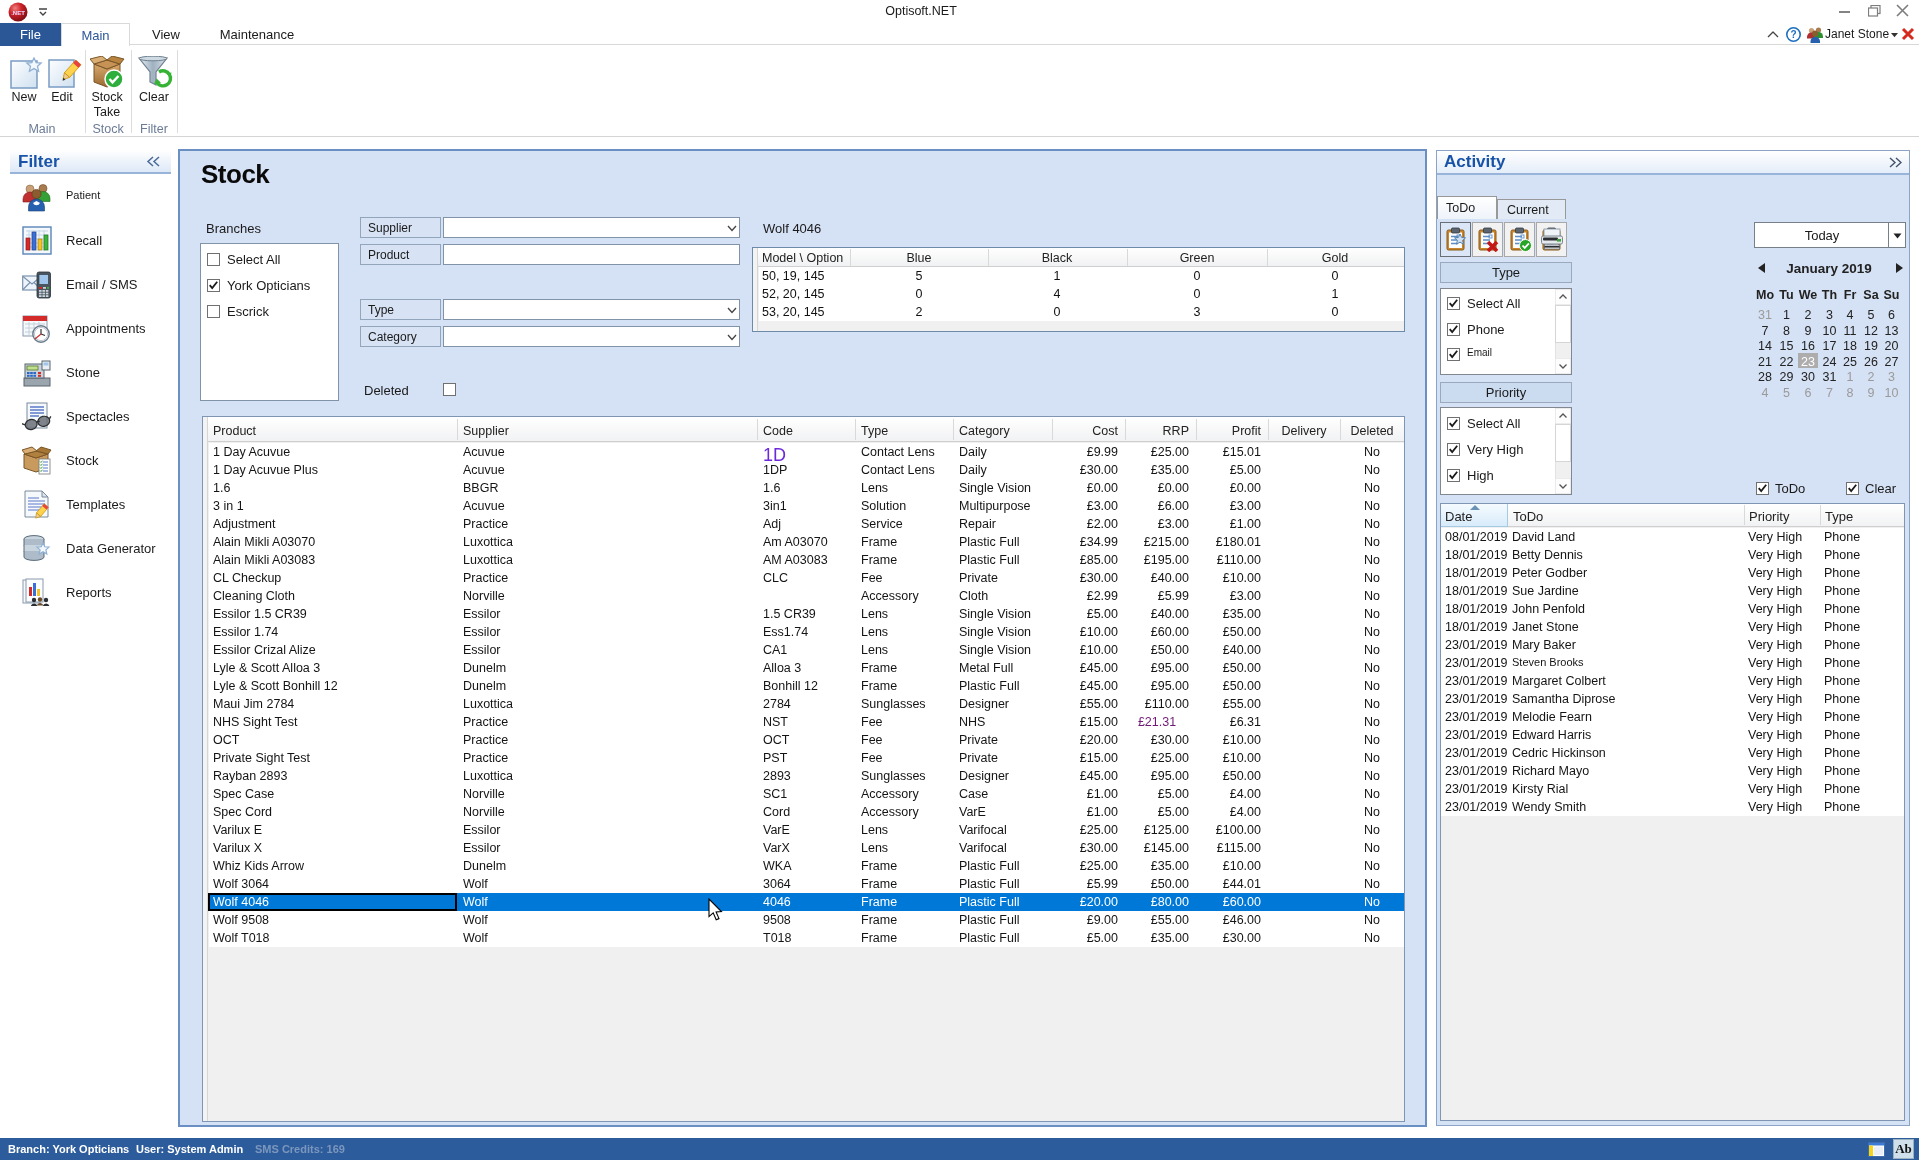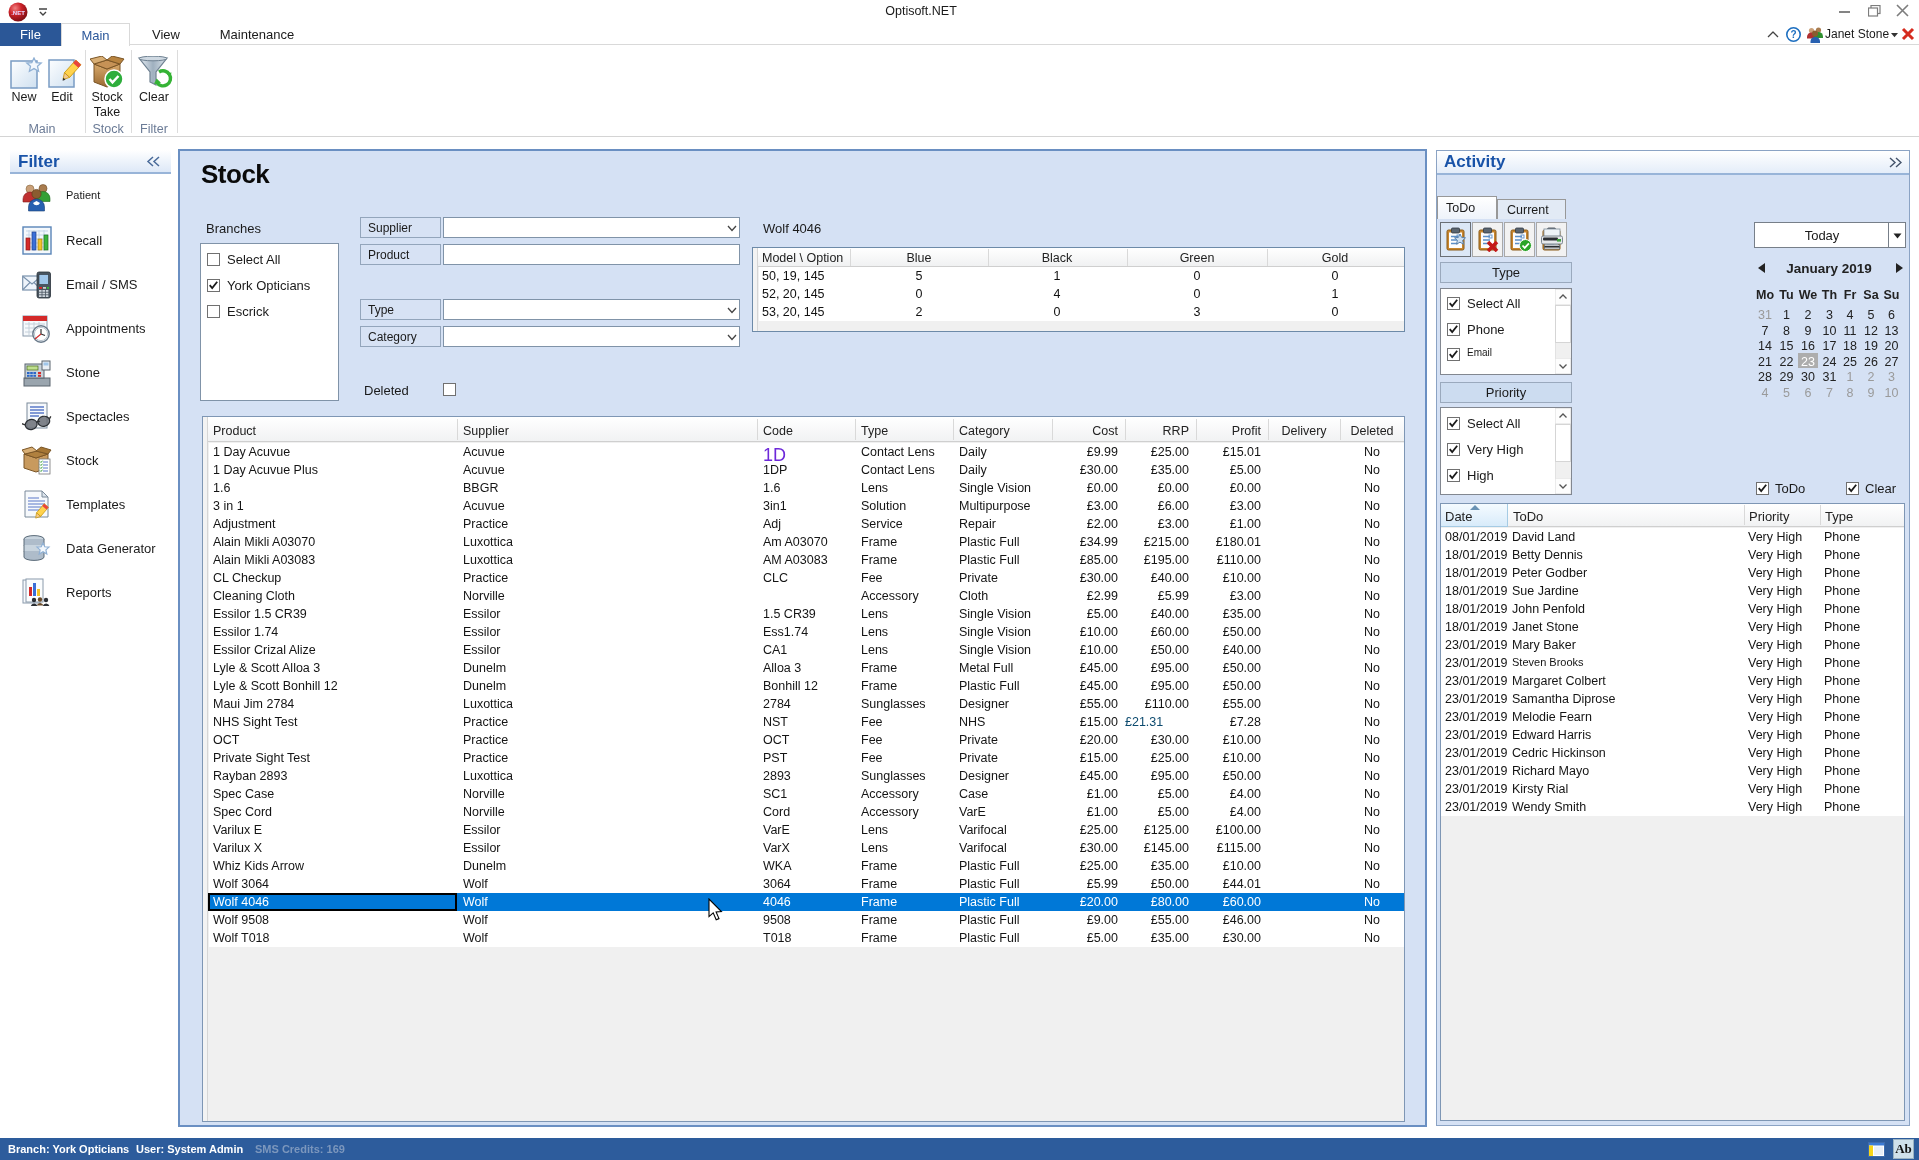--- a/index.html
+++ b/index.html
@@ -509,22 +509,22 @@
 <div class="a" style="left:1125px;top:697px;width:64px;text-align:right;font-size:12.5px;color:#141414;white-space:nowrap;">£110.00</div>
 <div class="a" style="left:1196px;top:697px;width:65px;text-align:right;font-size:12.5px;color:#141414;white-space:nowrap;">£55.00</div>
 <div class="a" style="left:1372px;top:697px;width:0;display:flex;justify-content:center;font-size:12.5px;color:#141414;font-weight:normal;white-space:nowrap;">No</div>
 <div class="a" style="left:209px;top:713px;width:1195px;height:18px;background:#ffffff;"></div>
 <div class="a" style="left:213px;top:715px;font-size:12.5px;color:#141414;font-weight:normal;white-space:nowrap;">NHS Sight Test</div>
 <div class="a" style="left:463px;top:715px;font-size:12.5px;color:#141414;font-weight:normal;white-space:nowrap;">Practice</div>
 <div class="a" style="left:763px;top:715px;font-size:12.5px;color:#141414;font-weight:normal;white-space:nowrap;">NST</div>
 <div class="a" style="left:861px;top:715px;font-size:12.5px;color:#141414;font-weight:normal;white-space:nowrap;">Fee</div>
 <div class="a" style="left:959px;top:715px;font-size:12.5px;color:#141414;font-weight:normal;white-space:nowrap;">NHS</div>
 <div class="a" style="left:1052px;top:715px;width:66px;text-align:right;font-size:12.5px;color:#141414;white-space:nowrap;">£15.00</div>
-<div class="a" style="left:1125px;top:715px;width:64px;text-align:left;font-size:12.5px;color:#0c4a6e;white-space:nowrap;">£21.31</div>
-<div class="a" style="left:1196px;top:715px;width:65px;text-align:right;font-size:12.5px;color:#141414;white-space:nowrap;">£7.28</div>
+<div class="a" style="left:1125px;top:715px;width:64px;text-align:center;font-size:12.5px;color:#701a75;white-space:nowrap;">£21.31</div>
+<div class="a" style="left:1196px;top:715px;width:65px;text-align:right;font-size:12.5px;color:#141414;white-space:nowrap;">£6.31</div>
 <div class="a" style="left:1372px;top:715px;width:0;display:flex;justify-content:center;font-size:12.5px;color:#141414;font-weight:normal;white-space:nowrap;">No</div>
 <div class="a" style="left:209px;top:731px;width:1195px;height:18px;background:#ffffff;"></div>
 <div class="a" style="left:213px;top:733px;font-size:12.5px;color:#141414;font-weight:normal;white-space:nowrap;">OCT</div>
 <div class="a" style="left:463px;top:733px;font-size:12.5px;color:#141414;font-weight:normal;white-space:nowrap;">Practice</div>
 <div class="a" style="left:763px;top:733px;font-size:12.5px;color:#141414;font-weight:normal;white-space:nowrap;">OCT</div>
 <div class="a" style="left:861px;top:733px;font-size:12.5px;color:#141414;font-weight:normal;white-space:nowrap;">Fee</div>
 <div class="a" style="left:959px;top:733px;font-size:12.5px;color:#141414;font-weight:normal;white-space:nowrap;">Private</div>
 <div class="a" style="left:1052px;top:733px;width:66px;text-align:right;font-size:12.5px;color:#141414;white-space:nowrap;">£20.00</div>
 <div class="a" style="left:1125px;top:733px;width:64px;text-align:right;font-size:12.5px;color:#141414;white-space:nowrap;">£30.00</div>
 <div class="a" style="left:1196px;top:733px;width:65px;text-align:right;font-size:12.5px;color:#141414;white-space:nowrap;">£10.00</div>

